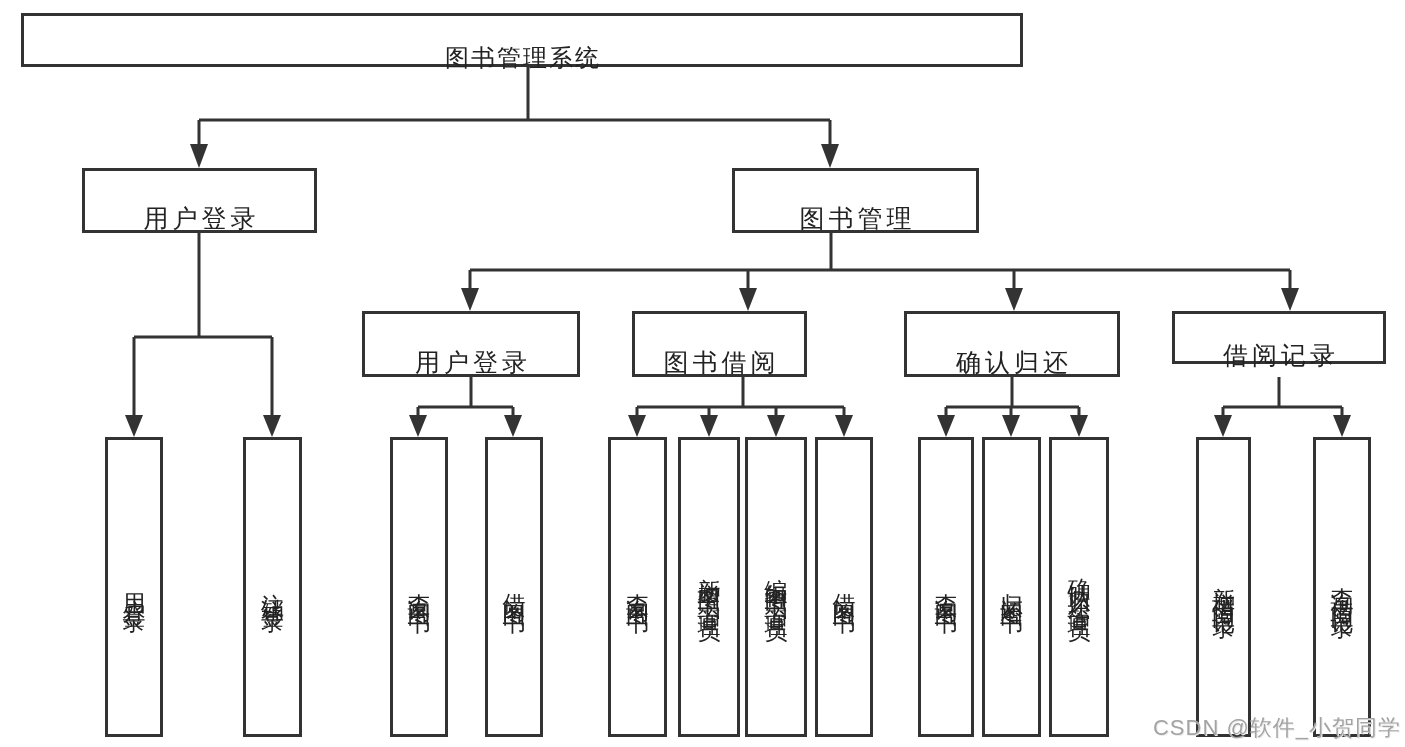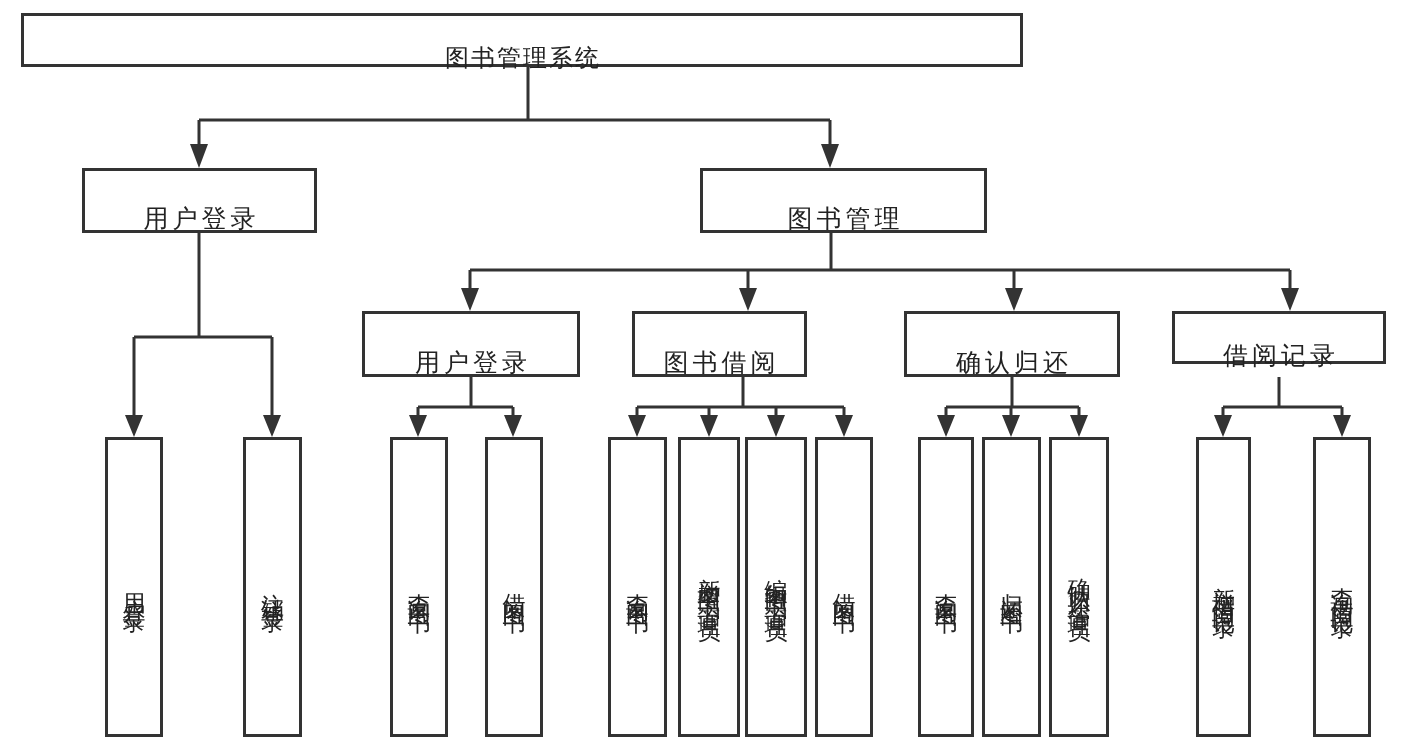--- a/index.html
+++ b/index.html
@@ -84,21 +84,21 @@
       M1333 415 L1351 415 L1342 437 Z"></path>
   </svg>
 
   <div class="node root" style="left:21px;top:13px;width:1002px;height:54px">
     <span class="h-label">图书管理系统</span>
   </div>
 
   <div class="node" style="left:82px;top:168px;width:235px;height:65px">
     <span class="h-label">用户登录</span>
   </div>
-  <div class="node" style="left:700px;top:168px;width:287px;height:65px">
+  <div class="node" style="left:732px;top:168px;width:247px;height:65px">
     <span class="h-label">图书管理</span>
   </div>
 
   <div class="node" style="left:362px;top:311px;width:218px;height:66px">
     <span class="h-label">用户登录</span>
   </div>
   <div class="node" style="left:632px;top:311px;width:175px;height:66px">
     <span class="h-label">图书借阅</span>
   </div>
   <div class="node" style="left:904px;top:311px;width:216px;height:66px">
@@ -145,14 +145,15 @@
     <span>确认归还（管理员）</span>
   </div>
 
   <div class="node leaf" style="left:1196px;top:437px;width:55px;height:300px">
     <span>新增借阅记录</span>
   </div>
   <div class="node leaf" style="left:1313px;top:437px;width:58px;height:300px">
     <span>查询借阅记录</span>
   </div>
 
+  <div class="watermark">CSDN @软件_小贺同学</div>
 
 </div>
 
 </body></html>

